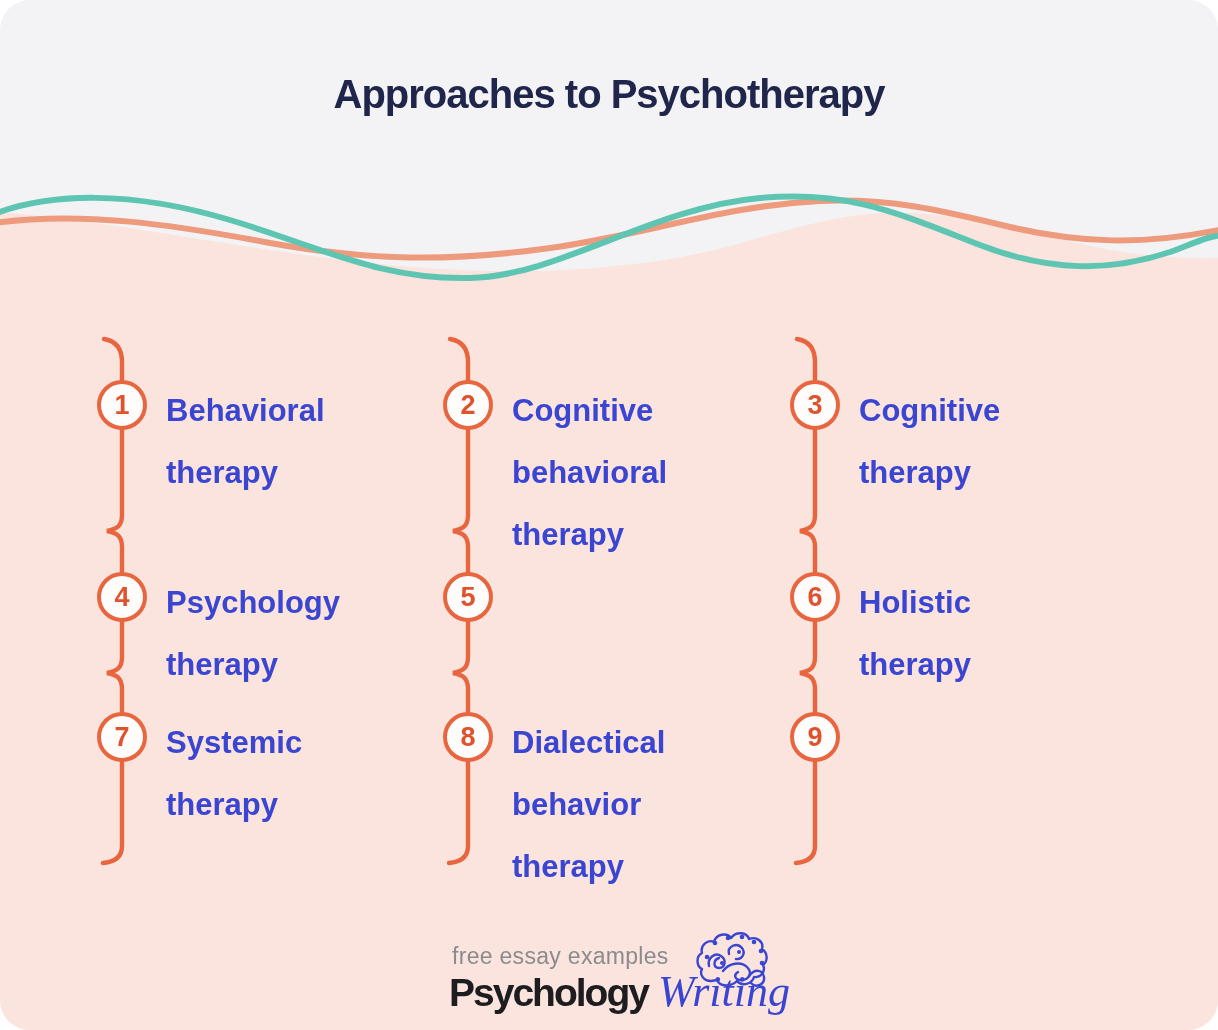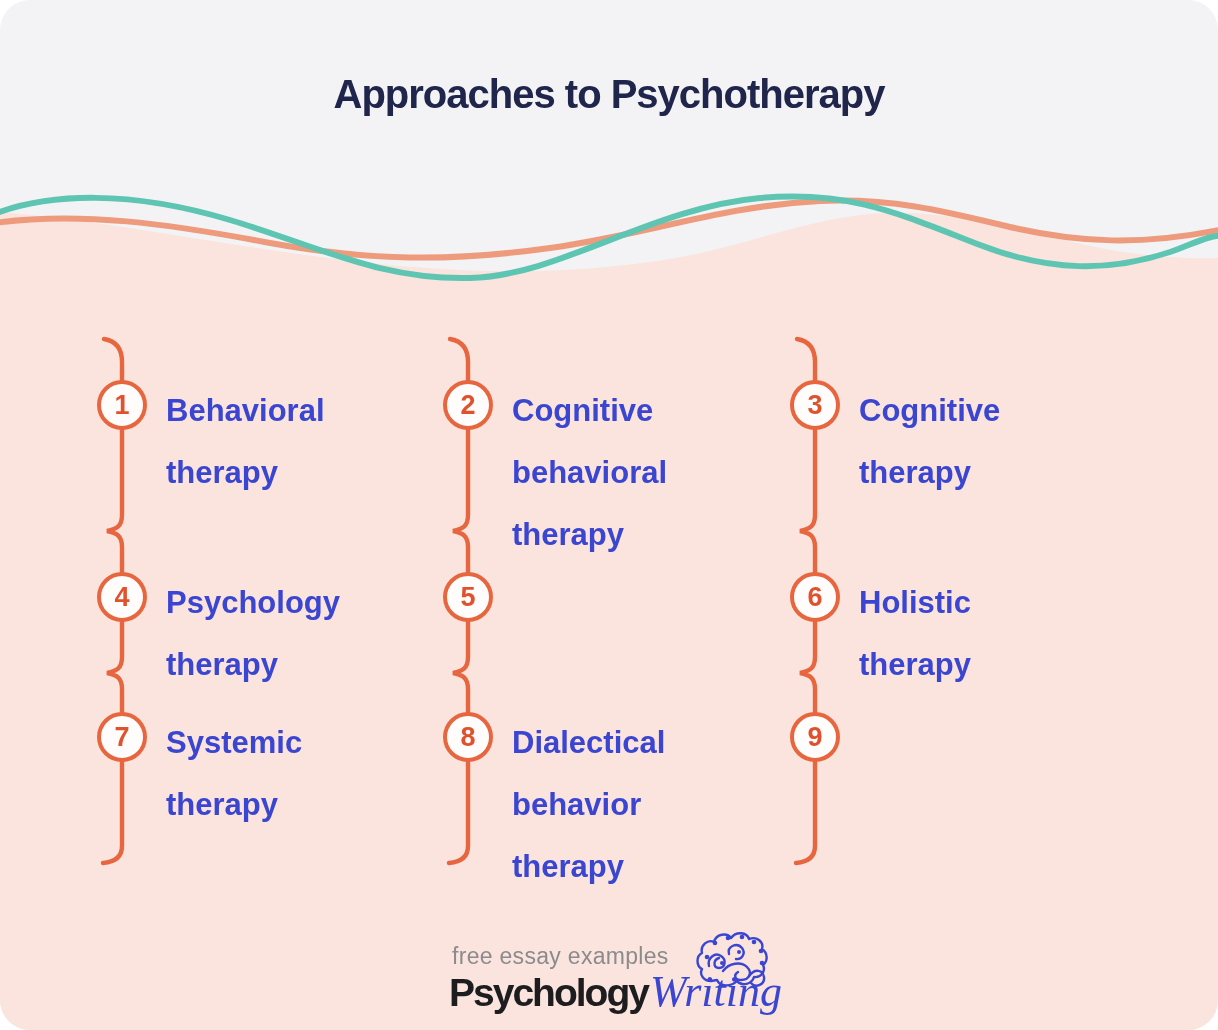--- a/index.html
+++ b/index.html
@@ -38,21 +38,21 @@
   .tagline{
     position:absolute; left:452px; top:927px;
     font-size:23px; color:#8B8B8D; letter-spacing:0.3px;
   }
   .brand{position:absolute; left:449px; top:950px; white-space:nowrap;}
   .brand-primary{
     font-size:39px; font-weight:bold; color:#1D1D20; letter-spacing:-2px;
   }
   .brand-secondary{
     font-family:"Liberation Serif", serif; font-style:italic;
-    font-size:44px; color:#3A46D1; margin-left:2px;
+    font-size:44px; color:#3A46D1; margin-left:10px;
   }
   .brain{position:absolute; left:694px; top:914px;}
 </style>
 </head>
 <body>
 
 <div class="card">
 
   <svg class="waves" width="1218" height="1030" viewBox="0 0 1218 1030" aria-hidden="true">
     <path d="M0,212 C120,222 230,248 380,264 C480,274 560,274 650,262

